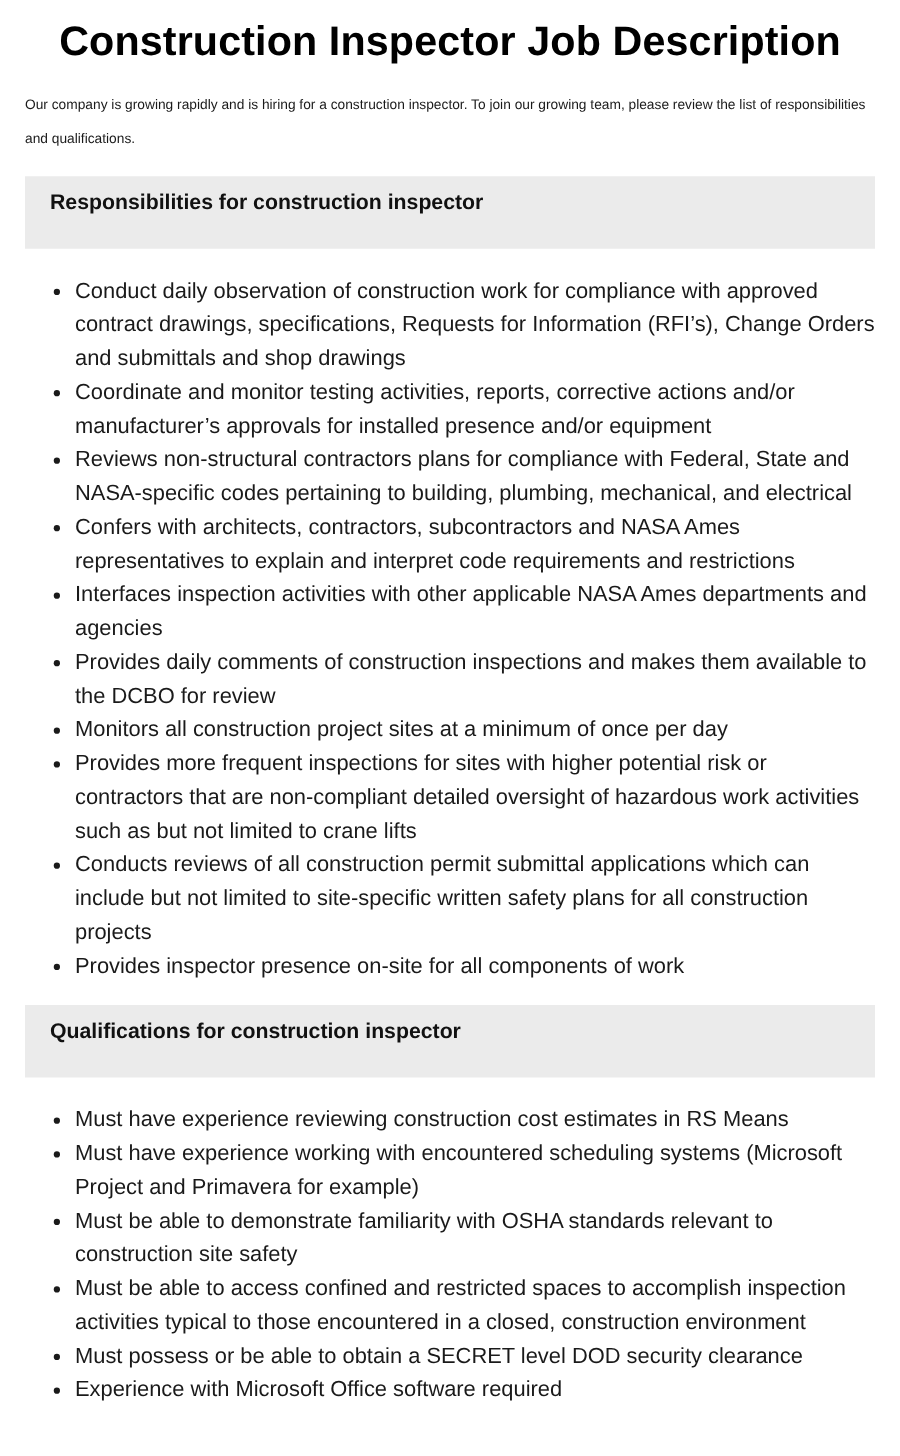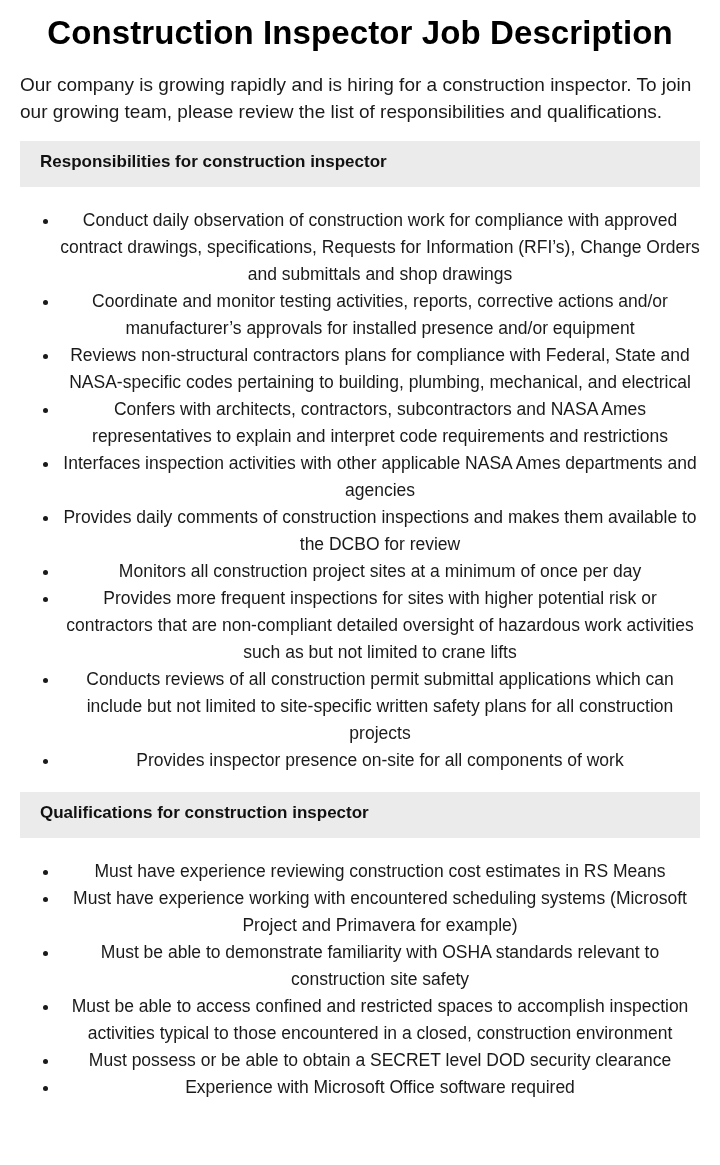--- a/index.html
+++ b/index.html
@@ -16,42 +16,42 @@
     padding-top: 12px;
     text-align: center;
     font-size: 33px;
     font-weight: bold;
     line-height: 42px;
     color: #000;
     letter-spacing: 0.1px;
   }
   .intro {
     margin: 17px 0 0 0;
-    font-size: 19px;
+    font-size: 11px;
     line-height: 27px;
     color: #1a1a1a;
   }
   .section-header {
     margin-top: 16px;
     background: #ebebeb;
-    height: 46px;
+    height: 58px;
     line-height: 41px;
     padding-left: 20px;
     font-size: 17px;
     font-weight: bold;
     color: #111;
   }
   ul.items {
     margin: 20px 0 0 0;
     padding: 0 0 0 40px;
     font-size: 17.5px;
     line-height: 27px;
     color: #1a1a1a;
   }
-  ul.items li { margin: 0; padding: 0; text-align: center; }
+  ul.items li { margin: 0; padding: 0; }
   .qual-header { margin-top: 18px; padding-left: 20px; }
 </style>
 </head>
 <body>
 
 <div class="page">
   <h1>Construction Inspector Job Description</h1>
   <p class="intro">Our company is growing rapidly and is hiring for a construction inspector. To join our growing team, please review the list of responsibilities and qualifications.</p>
 
   <div class="section-header">Responsibilities for construction inspector</div>

